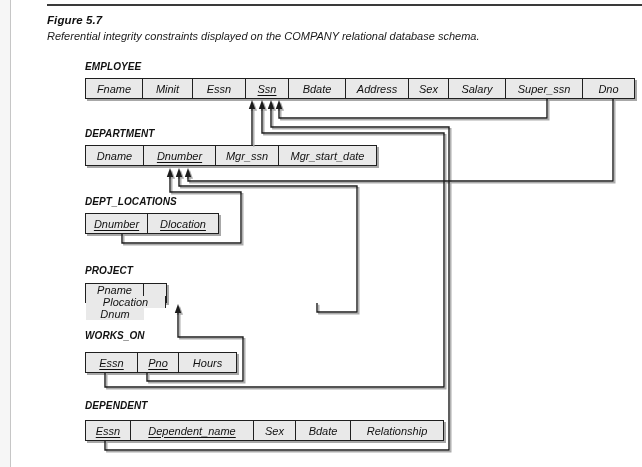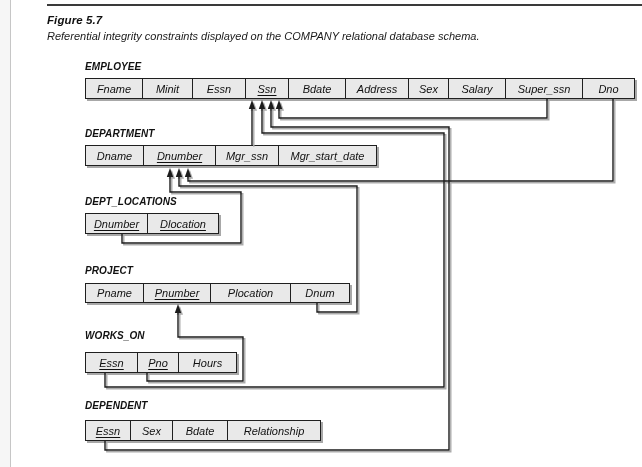--- a/index.html
+++ b/index.html
@@ -54,35 +54,35 @@
         <div class="cell key" style="width: 72px;">Dnumber</div>
         <div class="cell" style="width: 63px;">Mgr_ssn</div>
         <div class="cell" style="width: 97px;">Mgr_start_date</div>
       </div>
       <div class="tbl-label" style="left: 85px; top: 196px;">DEPT_LOCATIONS</div>
       <div class="tbl-row" style="left: 85px; top: 213px; height: 21px;">
         <div class="cell key" style="width: 62px;">Dnumber</div>
         <div class="cell key" style="width: 70px;">Dlocation</div>
       </div>
       <div class="tbl-label" style="left: 85px; top: 265px;">PROJECT</div>
-      <div class="tbl-row" style="left: 85px; top: 283px; height: 20px;">
+      <div class="tbl-row" style="left: 85px; top: 283px; height: 20px; flex-direction: column;">
         <div class="cell" style="width: 58px;">Pname</div>
-        <div class="cell key" style="width: 67px;">Pnumber</div>
         <div class="cell" style="width: 80px;">Plocation</div>
         <div class="cell" style="width: 58px;">Dnum</div>
       </div>
       <div class="tbl-label" style="left: 85px; top: 330px;">WORKS_ON</div>
       <div class="tbl-row" style="left: 85px; top: 352px; height: 21px;">
         <div class="cell key" style="width: 52px;">Essn</div>
         <div class="cell key" style="width: 41px;">Pno</div>
         <div class="cell" style="width: 57px;">Hours</div>
       </div>
       <div class="tbl-label" style="left: 85px; top: 400px;">DEPENDENT</div>
       <div class="tbl-row" style="left: 85px; top: 420px; height: 21px;">
         <div class="cell key" style="width: 45px;">Essn</div>
+        <div class="cell key" style="width: 123px;">Dependent_name</div>
         <div class="cell" style="width: 42px;">Sex</div>
         <div class="cell" style="width: 55px;">Bdate</div>
         <div class="cell" style="width: 92px;">Relationship</div>
       </div>
     </div>
   <svg id="wires" width="642" height="467" viewBox="0 0 642 467">
       <g transform="translate(1.8,1.8)">
         <polyline points="547,99 547,118 279,118 279,108" fill="none" stroke="#ababab" stroke-width="1.4"></polyline>
         <polygon points="279,100 275.8,109 282.2,109" fill="#ababab"></polygon>
         <polyline points="105,441 105,450 449,450 449,127 271,127 271,108" fill="none" stroke="#ababab" stroke-width="1.4"></polyline>

